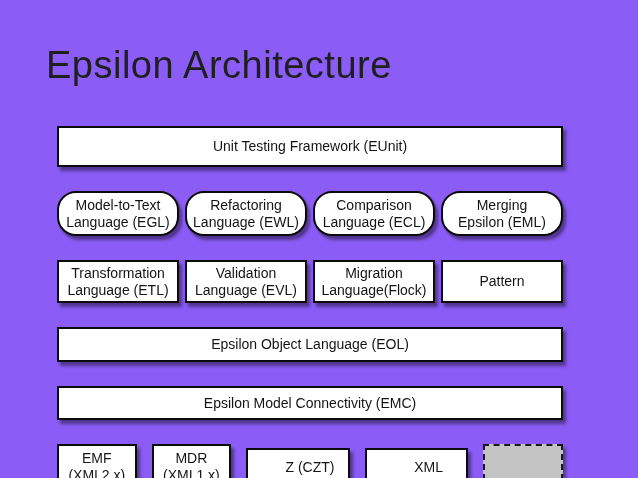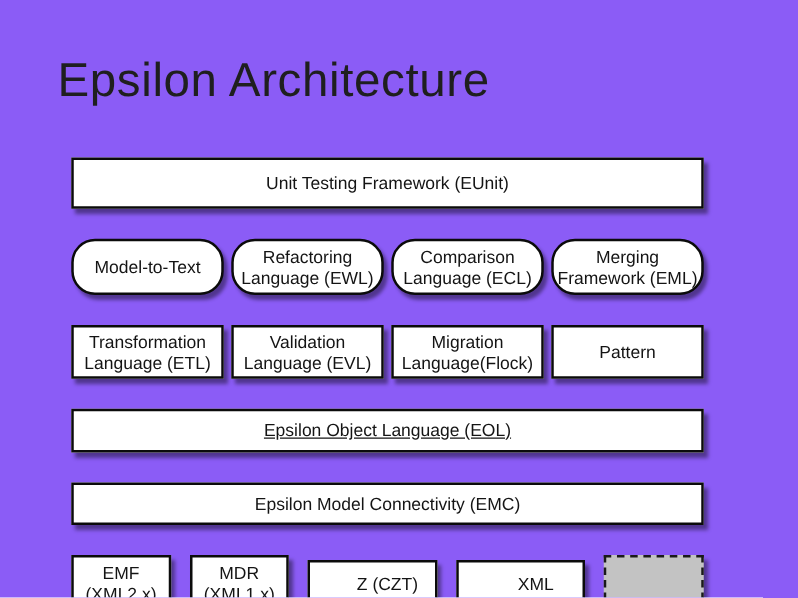--- a/index.html
+++ b/index.html
@@ -43,21 +43,21 @@
     align-items: center;
     justify-content: center;
     text-align: center;
     font-size: 14px;
     line-height: 17px;
     color: #141414;
   }
   .h-top  { height: 41px; }
   .h-r2   { height: 45px; border-radius: 19px; }
   .h-r3   { height: 43px; }
-  .h-eol  { height: 35px; text-decoration: underline; }
+  .h-eol  { height: 35px; }
   .h-emc  { height: 34px; }
   .h-bot  { height: 46px; }
   .short  { height: 39px; align-self: center; padding-left: 24px; }
   .dashed {
     background: #c3c3c3;
     border: 2px dashed #1a1a1a;
   }
 </style>
 </head>
 <body>
@@ -70,32 +70,33 @@
 
     <div class="row">
       <div class="box h-top">
         <div>Unit Testing Framework (EUnit)</div>
       </div>
     </div>
 
     <div class="row">
       <div class="box h-r2">
         <div>Model-to-Text</div>
+        <div>Language (EGL)</div>
       </div>
       <div class="box h-r2">
         <div>Refactoring</div>
         <div>Language (EWL)</div>
       </div>
       <div class="box h-r2">
         <div>Comparison</div>
         <div>Language (ECL)</div>
       </div>
       <div class="box h-r2">
         <div>Merging</div>
-        <div>Framework (EML)</div>
+        <div>Epsilon (EML)</div>
       </div>
     </div>
 
     <div class="row">
       <div class="box h-r3">
         <div>Transformation</div>
         <div>Language (ETL)</div>
       </div>
       <div class="box h-r3">
         <div>Validation</div>

